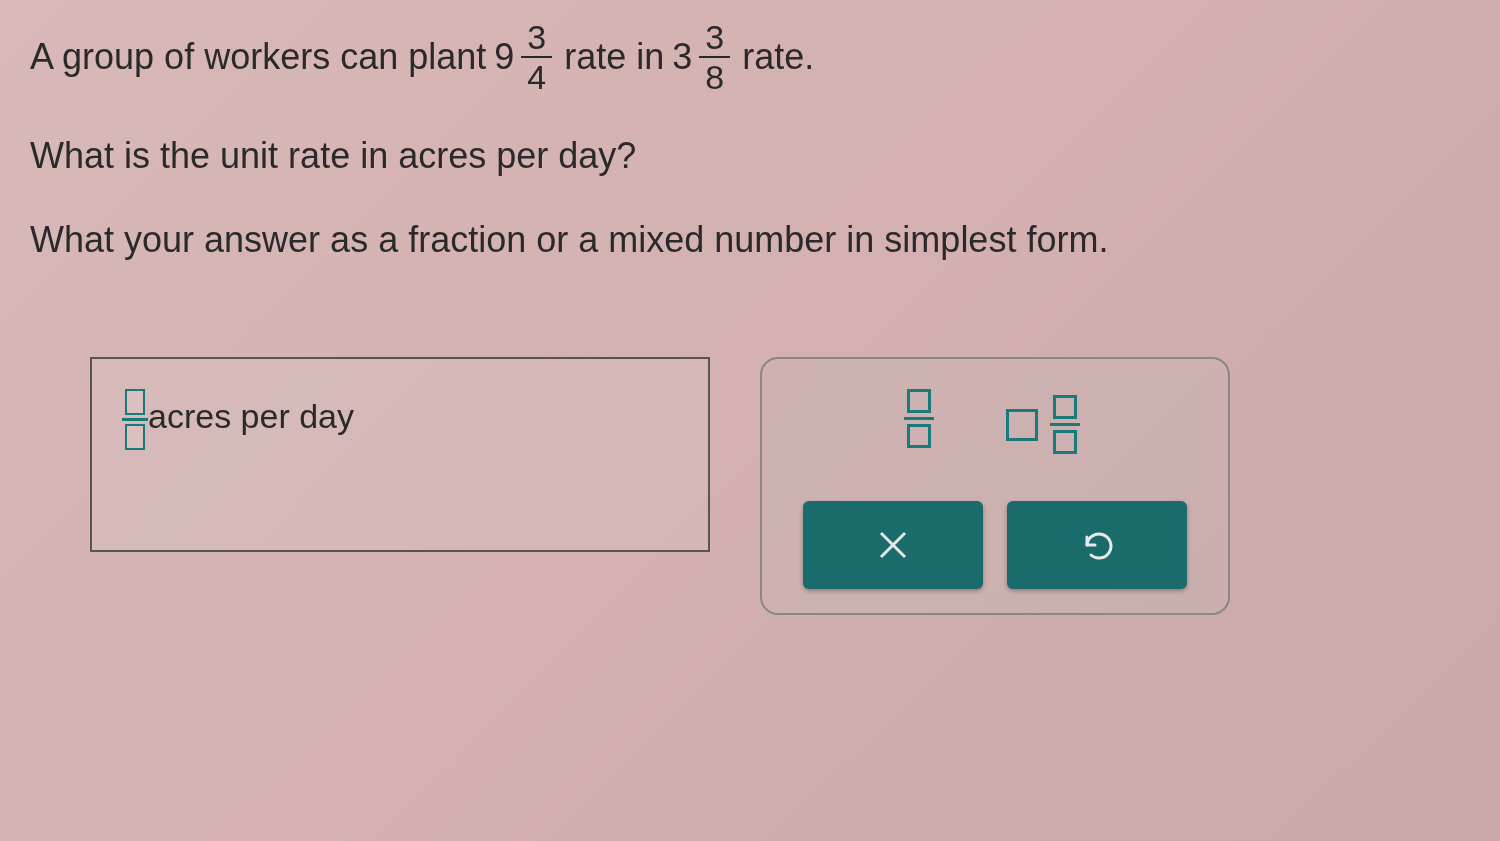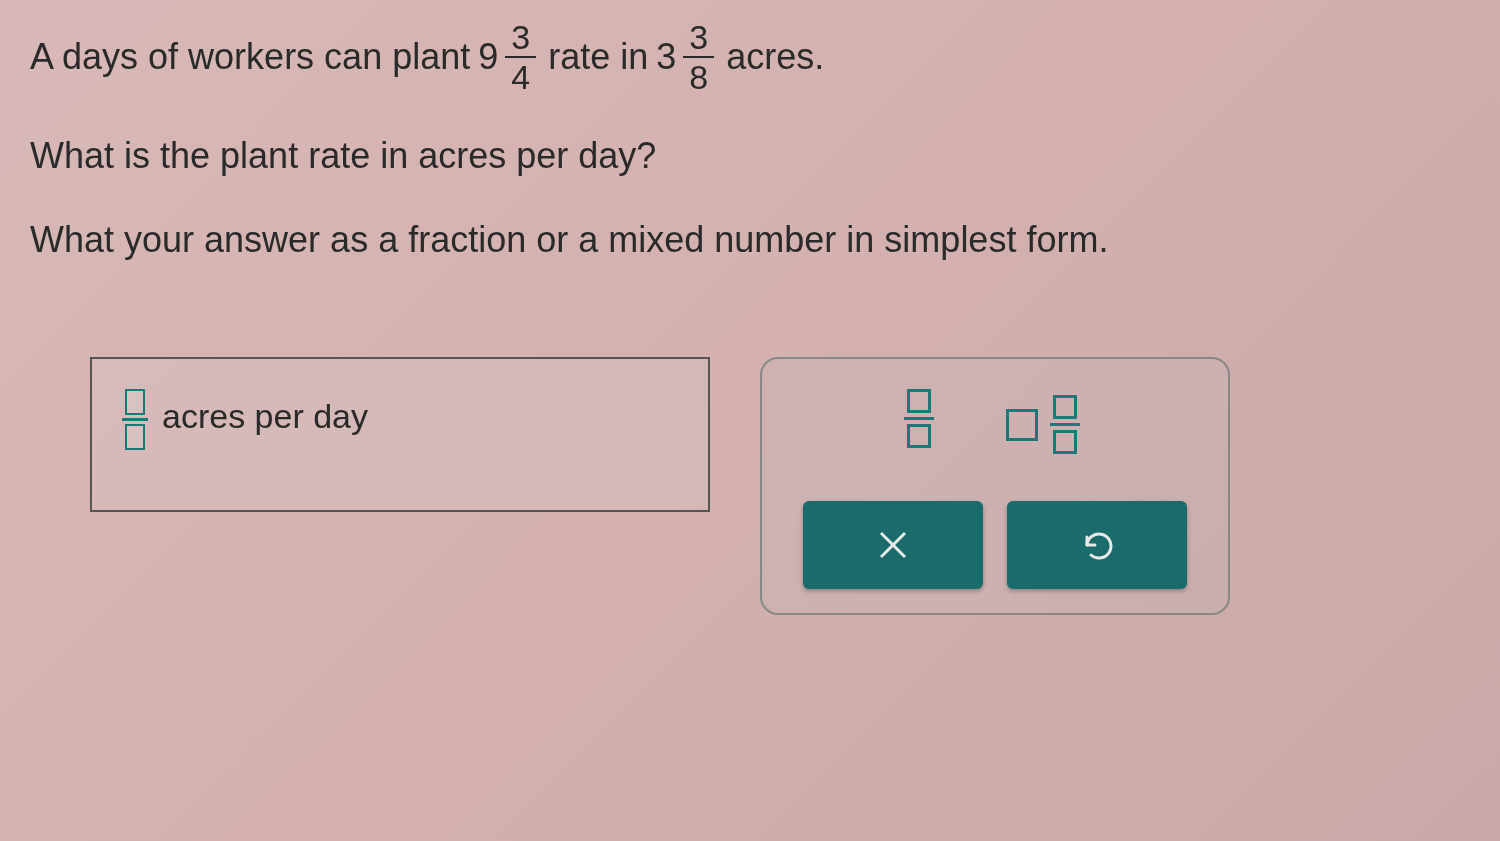--- a/index.html
+++ b/index.html
@@ -55,25 +55,24 @@
       display: flex;
       gap: 50px;
       margin-top: 90px;
       align-items: flex-start;
       padding-left: 60px;
     }
     .answer-box {
       border: 2px solid #555;
       background: rgba(220, 200, 200, 0.3);
       width: 620px;
-      height: 155px;
+      height: 195px;
       padding: 30px 30px;
       display: flex;
       align-items: flex-start;
-      gap: 14px;
     }
     .fraction-input {
       display: inline-flex;
       flex-direction: column;
       align-items: center;
       line-height: 1;
     }
     .fraction-input .box {
       width: 20px;
       height: 26px;
@@ -154,40 +153,40 @@
     .action-btn svg {
       stroke: #e8e8e8;
       fill: none;
       stroke-width: 3;
     }
   </style>
 </head>
 <body>
 
 <div class="question-line">
-  <span>A days of workers can plant</span>
+  <span>A group of workers can plant</span>
   <span class="mixed-number">
     <span>9</span>
     <span class="fraction">
       <span class="num">3</span>
       <span class="den">4</span>
     </span>
   </span>
   <span>rate in</span>
   <span class="mixed-number">
     <span>3</span>
     <span class="fraction">
       <span class="num">3</span>
       <span class="den">8</span>
     </span>
   </span>
-  <span>acres.</span>
+  <span>rate.</span>
 </div>
 
-<div class="question-text">What is the plant rate in acres per day?</div>
+<div class="question-text">What is the unit rate in acres per day?</div>
 
 <div class="question-text">What your answer as a fraction or a mixed number in simplest form.</div>
 
 <div class="answer-area">
   <div class="answer-box">
     <span class="fraction-input">
       <span class="box"></span>
       <span class="divider"></span>
       <span class="box"></span>
     </span>

